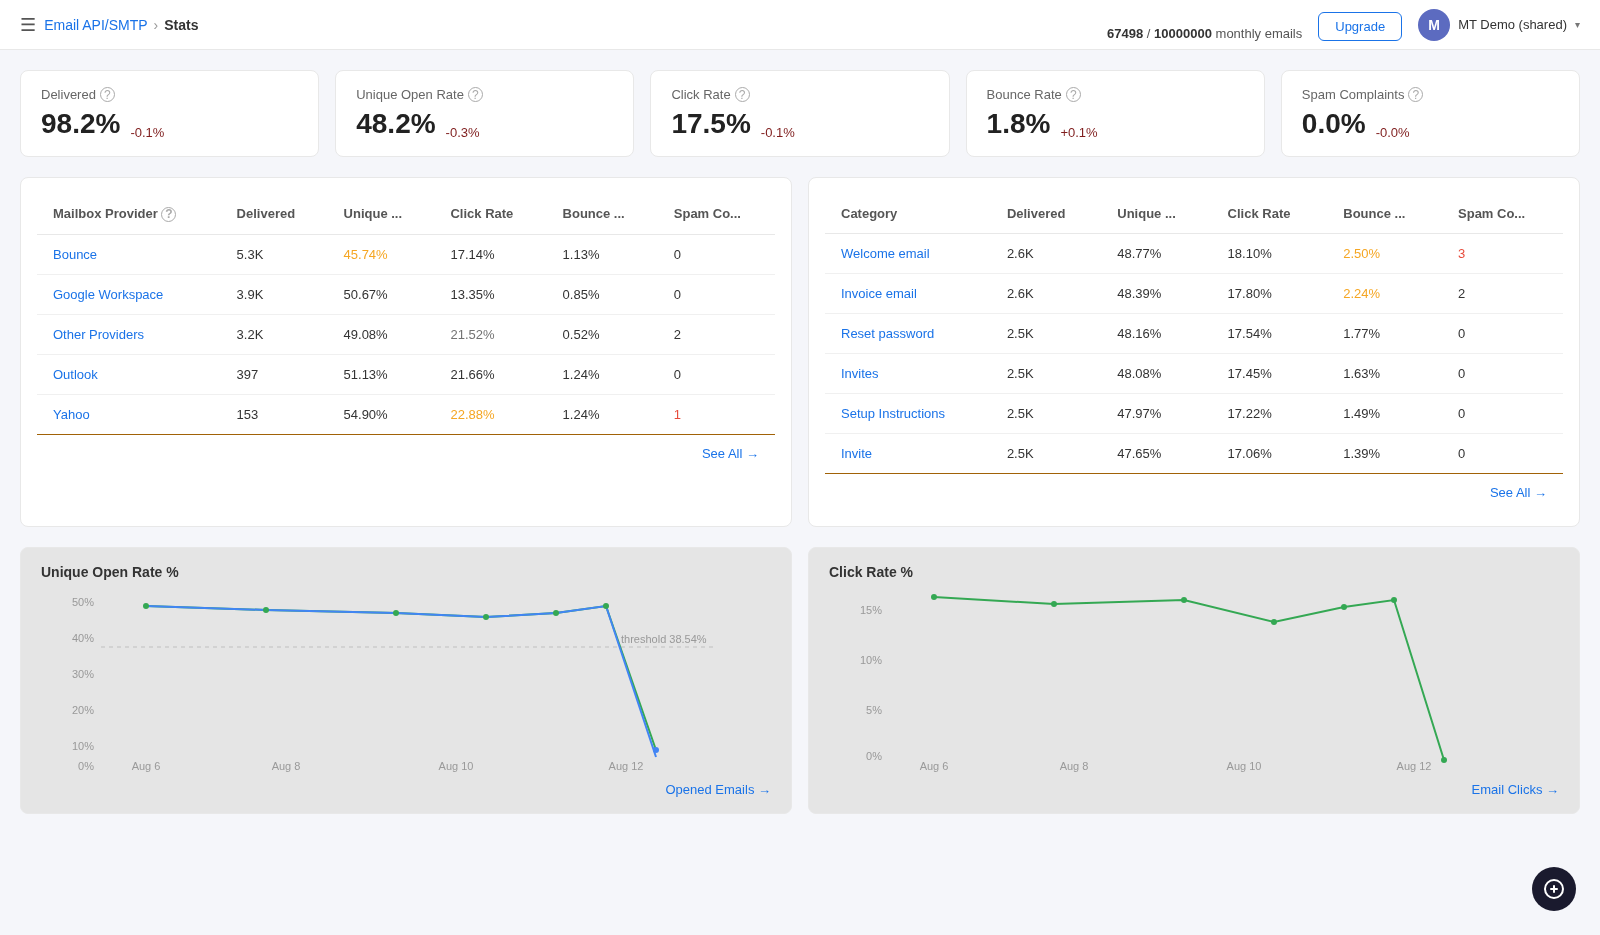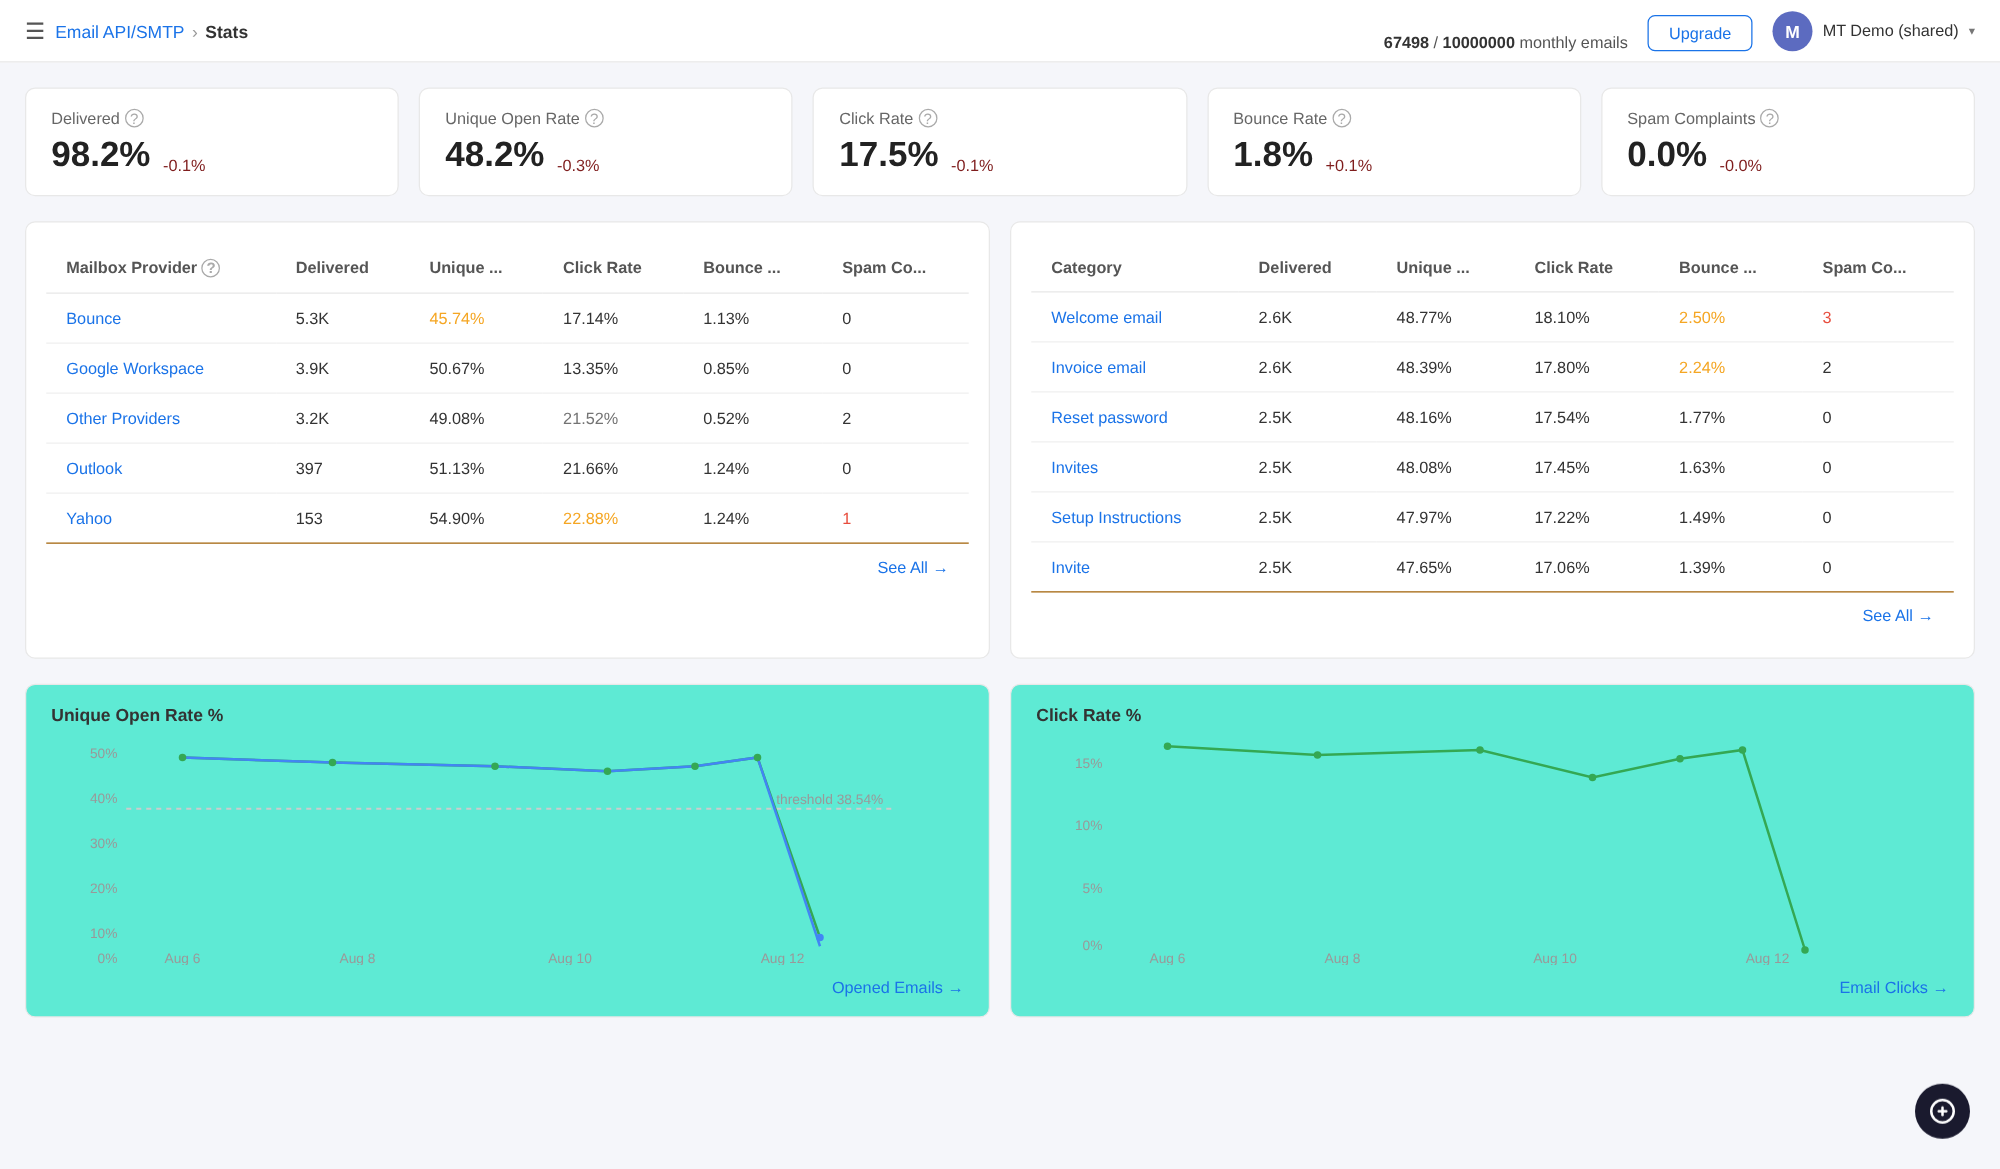--- a/index.html
+++ b/index.html
@@ -53,21 +53,21 @@
       border-bottom: 1px solid #e8e8e8; white-space: nowrap;
     }
     .data-table td { padding: 12px 16px; font-size: 13px; border-bottom: 1px solid #f0f0f0; }
     .data-table tr:last-child td { border-bottom: none; }
     .link-cell { color: #1a73e8; cursor: pointer; text-decoration: none; }
     .see-all-row { padding: 10px 16px; text-align: right; border-top: 1px solid #a16207; }
     .see-all-link { color: #1a73e8; font-size: 13px; cursor: pointer; text-decoration: none; }
 
     
     .charts-row { display: flex; gap: 16px; }
-    .chart-card { background: #5eead4; border-radius: 8px; border: 1px solid #e8e8e8; padding: 16px 20px; flex: 1; }
+    .chart-card { background: #e5e5e5; border-radius: 8px; border: 1px solid #e8e8e8; padding: 16px 20px; flex: 1; }
     .chart-title { font-size: 14px; font-weight: 600; color: #333; margin-bottom: 12px; }
     .chart-container { position: relative; height: 180px; }
     .chart-footer { display: flex; justify-content: space-between; margin-top: 10px; }
     .chart-footer-link { color: #1a73e8; font-size: 13px; cursor: pointer; }
 
     
     .y-axis-label { font-size: 11px; fill: #999; }
     .x-axis-label { font-size: 11px; fill: #999; }
     .threshold-label { font-size: 11px; fill: #999; }
     .chart-line { fill: none; stroke-width: 2; }

